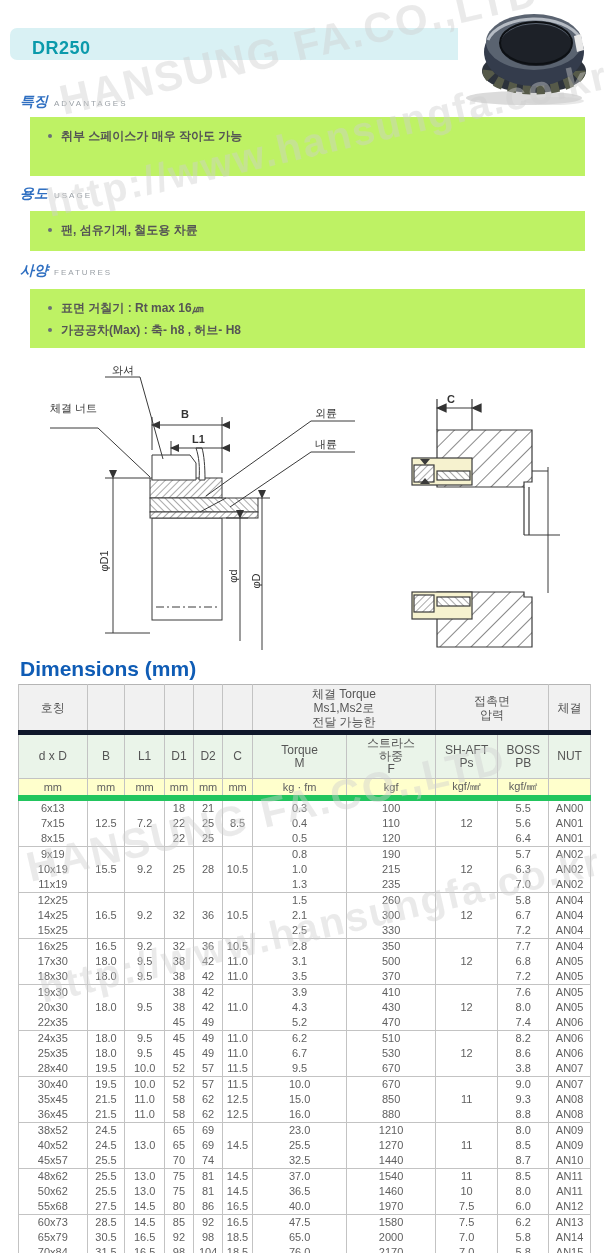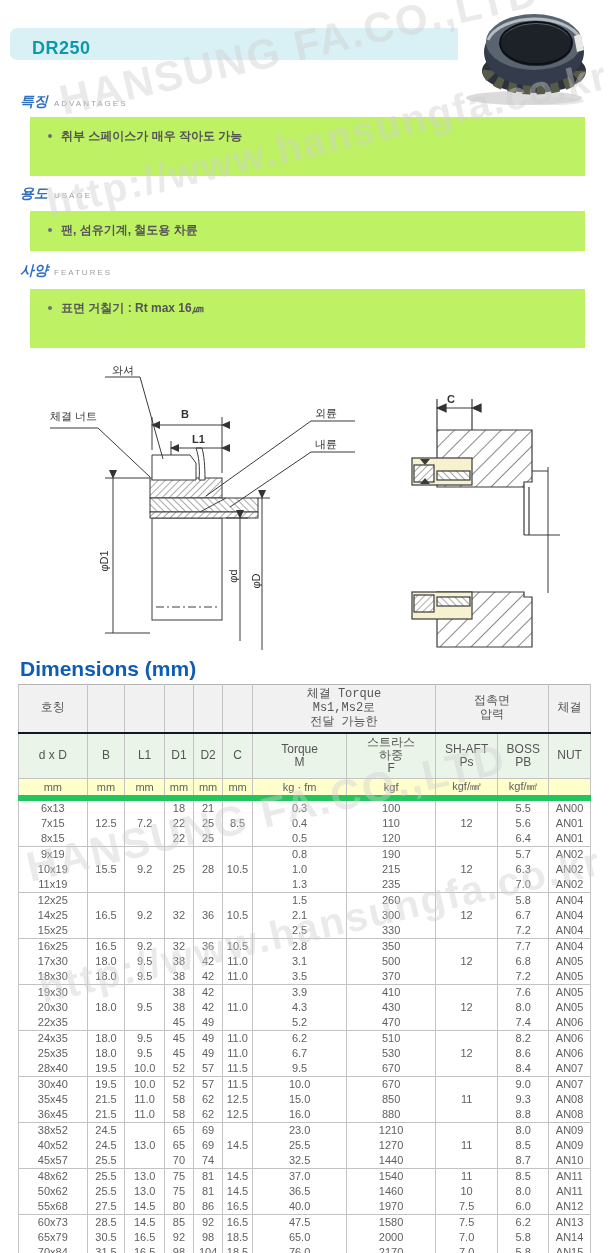--- a/index.html
+++ b/index.html
@@ -47,21 +47,21 @@
     position:absolute; left:18px; top:684px; width:573px; z-index:2;
     border-collapse:collapse; table-layout:fixed; background:transparent;
     font-size:11px; color:#606060;
   }
   table.dims th, table.dims td {
     border-left:1px solid #c3c3c3; border-right:1px solid #c3c3c3;
     text-align:center; vertical-align:middle; font-weight:normal;
     overflow:hidden;
   }
   table.dims { border:1px solid #b5b5b5; }
-  tr.hr1 th { background:#f1f1f1; height:48px; white-space:pre-line; line-height:14px; font-size:12px; color:#555; border-bottom:2px solid #0f172a;font-family:Liberation Mono, monospace; }
+  tr.hr1 th { background:#f1f1f1; height:48px; white-space:pre-line; line-height:14px; font-size:12px; color:#555; border-bottom:5px solid #0f172a; }
   tr.hr2 th { background:var(--green,#eaf4e9); height:46px; white-space:pre-line; line-height:13px; font-size:12px; color:#555; border-bottom:1px solid #c3c3c3; }
   tr.units td { background:var(--yellow,#ffffcc); height:19px; border-bottom:6px solid #22c55e; }
   tbody td { height:15px; line-height:15px; background:#fff; }
   tbody tr.group-start td { border-top:1px solid #c3c3c3; }
 </style>
 </head>
 <body>
 
 <div class="wm" style="left:55px; top:78px; font-size:42px;">HANSUNG FA.CO.,LTD</div>
 <div class="wm" style="left:42px; top:182px; font-size:40px;">http://www.hansungfa.co.kr</div>
@@ -112,20 +112,24 @@
     </div>
 </div>
 
 <div class="sec-head" style="top:261px;">
   <span class="ko">사양</span><span class="en">FEATURES</span>
 </div>
 <div class="sec-box" style="top:289px; height:59px;">
   <div class="blt-line">
       <span class="blt"></span>
       <span>표면 거칠기 : Rt max 16㎛</span>
+    </div>
+  <div class="blt-line">
+      <span class="blt"></span>
+      <span>가공공차(Max) : 축- h8 , 허브- H8</span>
     </div>
 </div>
 
 <div class="diagram">
   <svg width="613" height="300" viewBox="0 0 613 300">
     <defs>
       <pattern id="hatchA" width="5" height="5" patternTransform="rotate(45)" patternUnits="userSpaceOnUse">
         <rect width="5" height="5" fill="#fff"></rect>
           <line x1="0" y1="0" x2="0" y2="5" stroke="#555" stroke-width="1"></line>
       </pattern>
@@ -206,21 +210,21 @@
 
       <path d="M437,237 L524,237 L524,242 L532,242 L532,292 L437,292 Z" fill="url(#hatchBig)"></path>
 
       <rect x="412" y="237" width="60" height="27" fill="#f6f2cf"></rect>
       <rect x="414" y="240" width="20" height="17" fill="url(#hatchA)"></rect>
       <rect x="437" y="242" width="33" height="9" fill="url(#hatchB)"></rect>
     </g>
   </svg>
 
   <span class="dlabel" style="left:104px; top:8px;margin-left:8px;">와셔</span>
-  <span class="dlabel" style="left:50px;  top:54px;text-align:center;">체결 너트</span>
+  <span class="dlabel" style="left:50px;  top:46px;text-align:center;">체결 너트</span>
   <span class="dlabel" style="left:181px; top:53px; font-weight:bold;">B</span>
   <span class="dlabel" style="left:192px; top:78px; font-weight:bold;">L1</span>
   <span class="dlabel" style="left:315px; top:51px;">외륜</span>
   <span class="dlabel" style="left:315px; top:82px;">내륜</span>
   <span class="dlabel rot" style="left:93px;  top:200px;">φD1</span>
   <span class="dlabel rot" style="left:226px; top:215px;">φd</span>
   <span class="dlabel rot" style="left:248px; top:220px;">φD</span>
   <span class="dlabel" style="left:447px; top:38px; font-weight:bold;">C</span>
 </div>
 
@@ -468,21 +472,21 @@
       </tr>
       <tr>
         <td>28x40</td>
         <td>19.5</td>
         <td>10.0</td>
         <td>52</td>
         <td>57</td>
         <td>11.5</td>
         <td>9.5</td>
         <td>670</td>
-        <td>8.4</td>
+        <td>3.8</td>
         <td>AN07</td>
       </tr>
       <tr class="group-start">
         <td>30x40</td>
         <td>19.5</td>
         <td>10.0</td>
         <td>52</td>
         <td>57</td>
         <td>11.5</td>
         <td>10.0</td>

